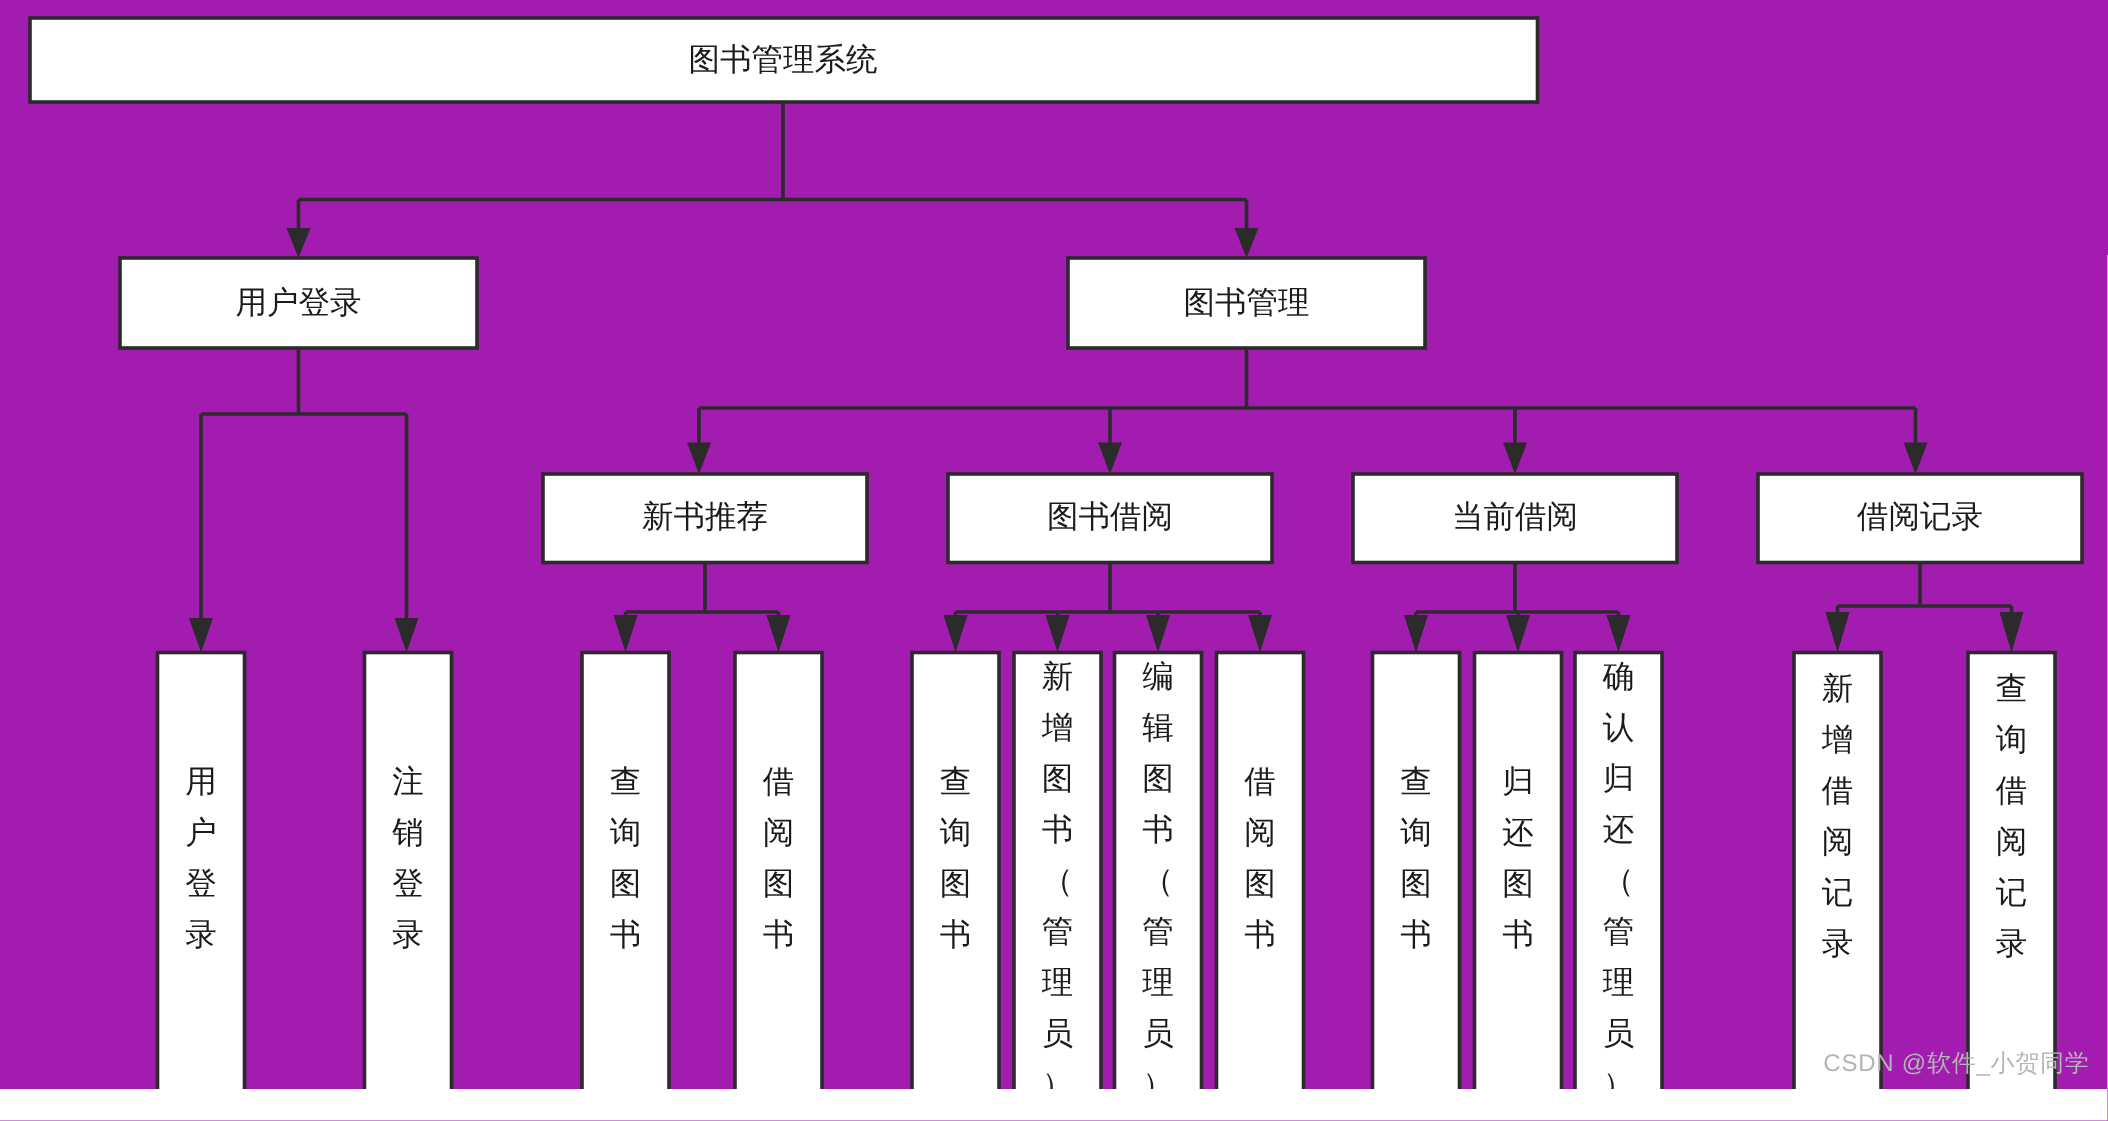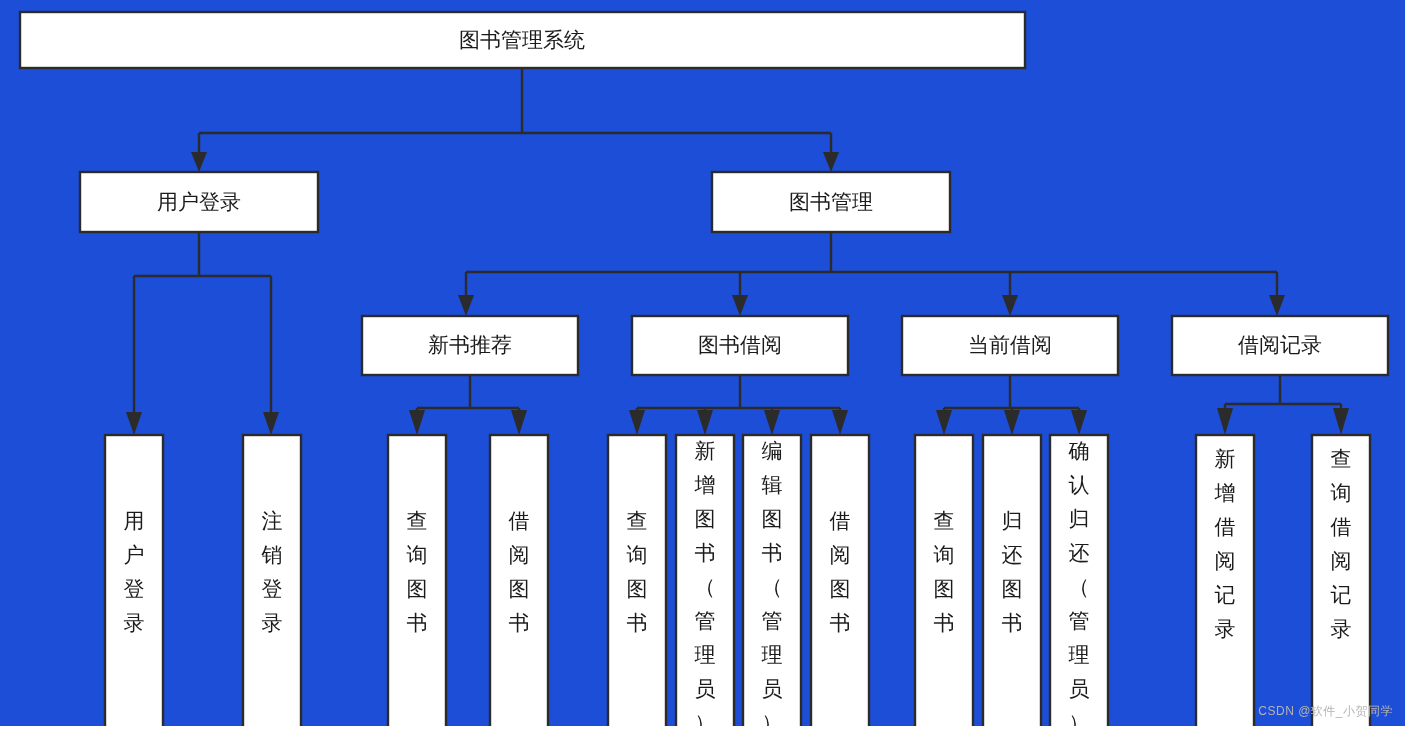--- a/index.html
+++ b/index.html
@@ -7,21 +7,21 @@
     padding: 0;
     background: #ffffff;
   }
   body {
     font-family: "Liberation Sans", "DejaVu Sans", sans-serif;
   }
   #stage {
     position: relative;
     width: 1405px;
     height: 726px;
-    background: #1d4ed8;
+    background: #a21caf;
     overflow: hidden;
   }
   #diagram {
     position: absolute;
     left: 0;
     top: 0;
     width: 1405px;
     height: 747px;
   }
   .node-box {
@@ -49,21 +49,21 @@
     font-family: "Liberation Sans", "DejaVu Sans", sans-serif;
     fill: #1b1b1b;
     font-size: 21px;
     text-anchor: middle;
   }
   .watermark {
     position: absolute;
     right: 12px;
     bottom: 6px;
     font-family: "Liberation Sans", "DejaVu Sans", sans-serif;
-    font-size: 12px;
+    font-size: 16px;
     color: #b4b4b4;
     letter-spacing: 0.5px;
     white-space: nowrap;
     pointer-events: none;
   }
 </style>
 </head>
 <body>
 
 <div id="stage">

